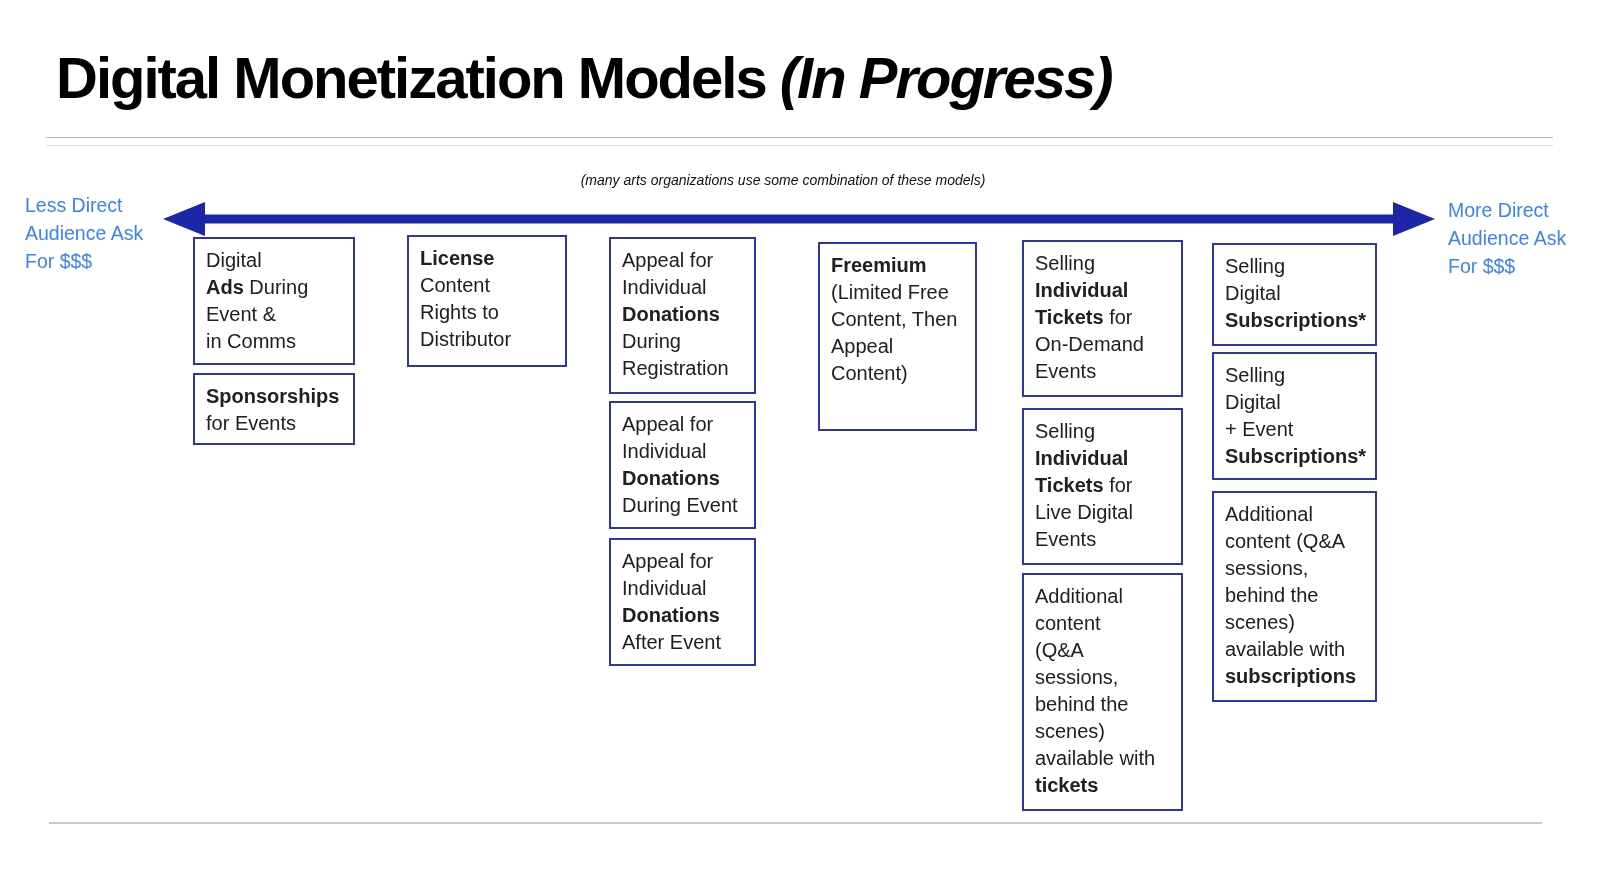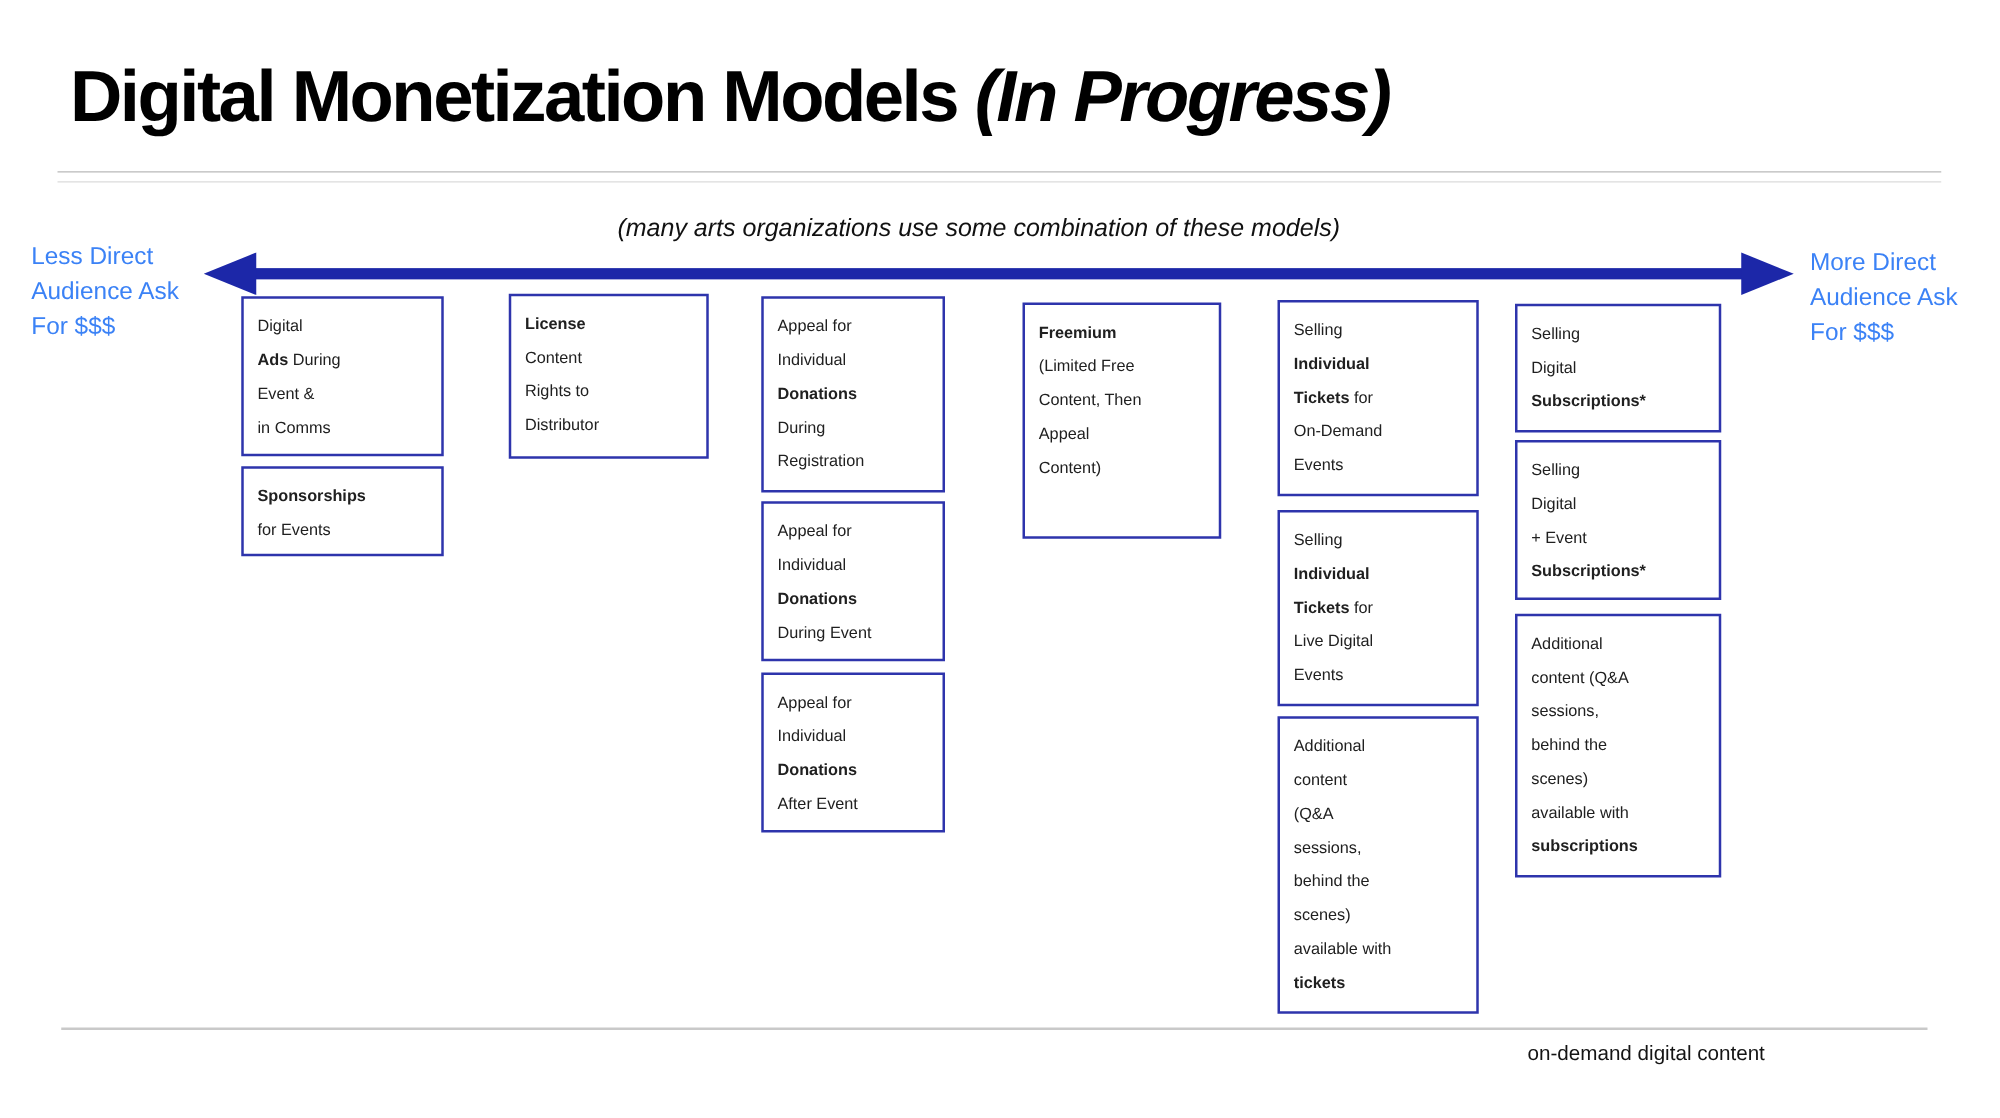--- a/index.html
+++ b/index.html
@@ -10,30 +10,30 @@
   .abs{position:absolute;}
   #page-title{
     left:56px;top:44px;font-size:58px;letter-spacing:-2px;color:#000;
     font-weight:700;white-space:nowrap;
   }
   #page-title .em{font-style:italic;}
   #title-rule-1{left:46px;top:137px;width:1507px;height:1px;background:#b9b9b9;}
   #title-rule-2{left:46px;top:145px;width:1507px;height:1px;background:#dcdcdc;}
   #spectrum-note{
     left:283px;top:172px;width:1000px;text-align:center;
-    font-size:20px;font-style:italic;color:#111;
+    font-size:14px;font-style:italic;color:#111;
   }
   .axis-label{font-size:19.5px;line-height:28px;color:#3b82f6;}
   #left-axis-label{left:25px;top:191px;}
   #right-axis-label{left:1448px;top:196px;}
   #spectrum-arrow{left:148px;top:197px;}
   .model-box{
     position:absolute;box-sizing:border-box;background:#fff;
     border:2px solid #2e34ac;padding:8px 11px;
-    font-size:13px;line-height:27px;color:#202020;
+    font-size:20px;line-height:27px;color:#202020;
   }
   .model-box .b{font-weight:700;}
   #bottom-rule{left:49px;top:822px;width:1493px;height:2px;background:#c9c9c9;}
   #footnote{left:1222px;top:830px;font-size:16.5px;line-height:26px;color:#141414;}
 </style>
 </head>
 <body>
 
 <div class="abs" id="page-title">
   <span>Digital Monetization Models </span><span class="em">(In Progress)</span>
@@ -144,14 +144,13 @@
       <div><span>sessions,</span></div>
       <div><span>behind the</span></div>
       <div><span>scenes)</span></div>
       <div><span>available with</span></div>
       <div><span class="b">subscriptions</span></div>
     </div>
   </div>
 
 <div class="abs" id="bottom-rule"></div>
 <div class="abs" id="footnote">
-  <div>on-demand digital content</div>
 </div>
 
 </body></html>

